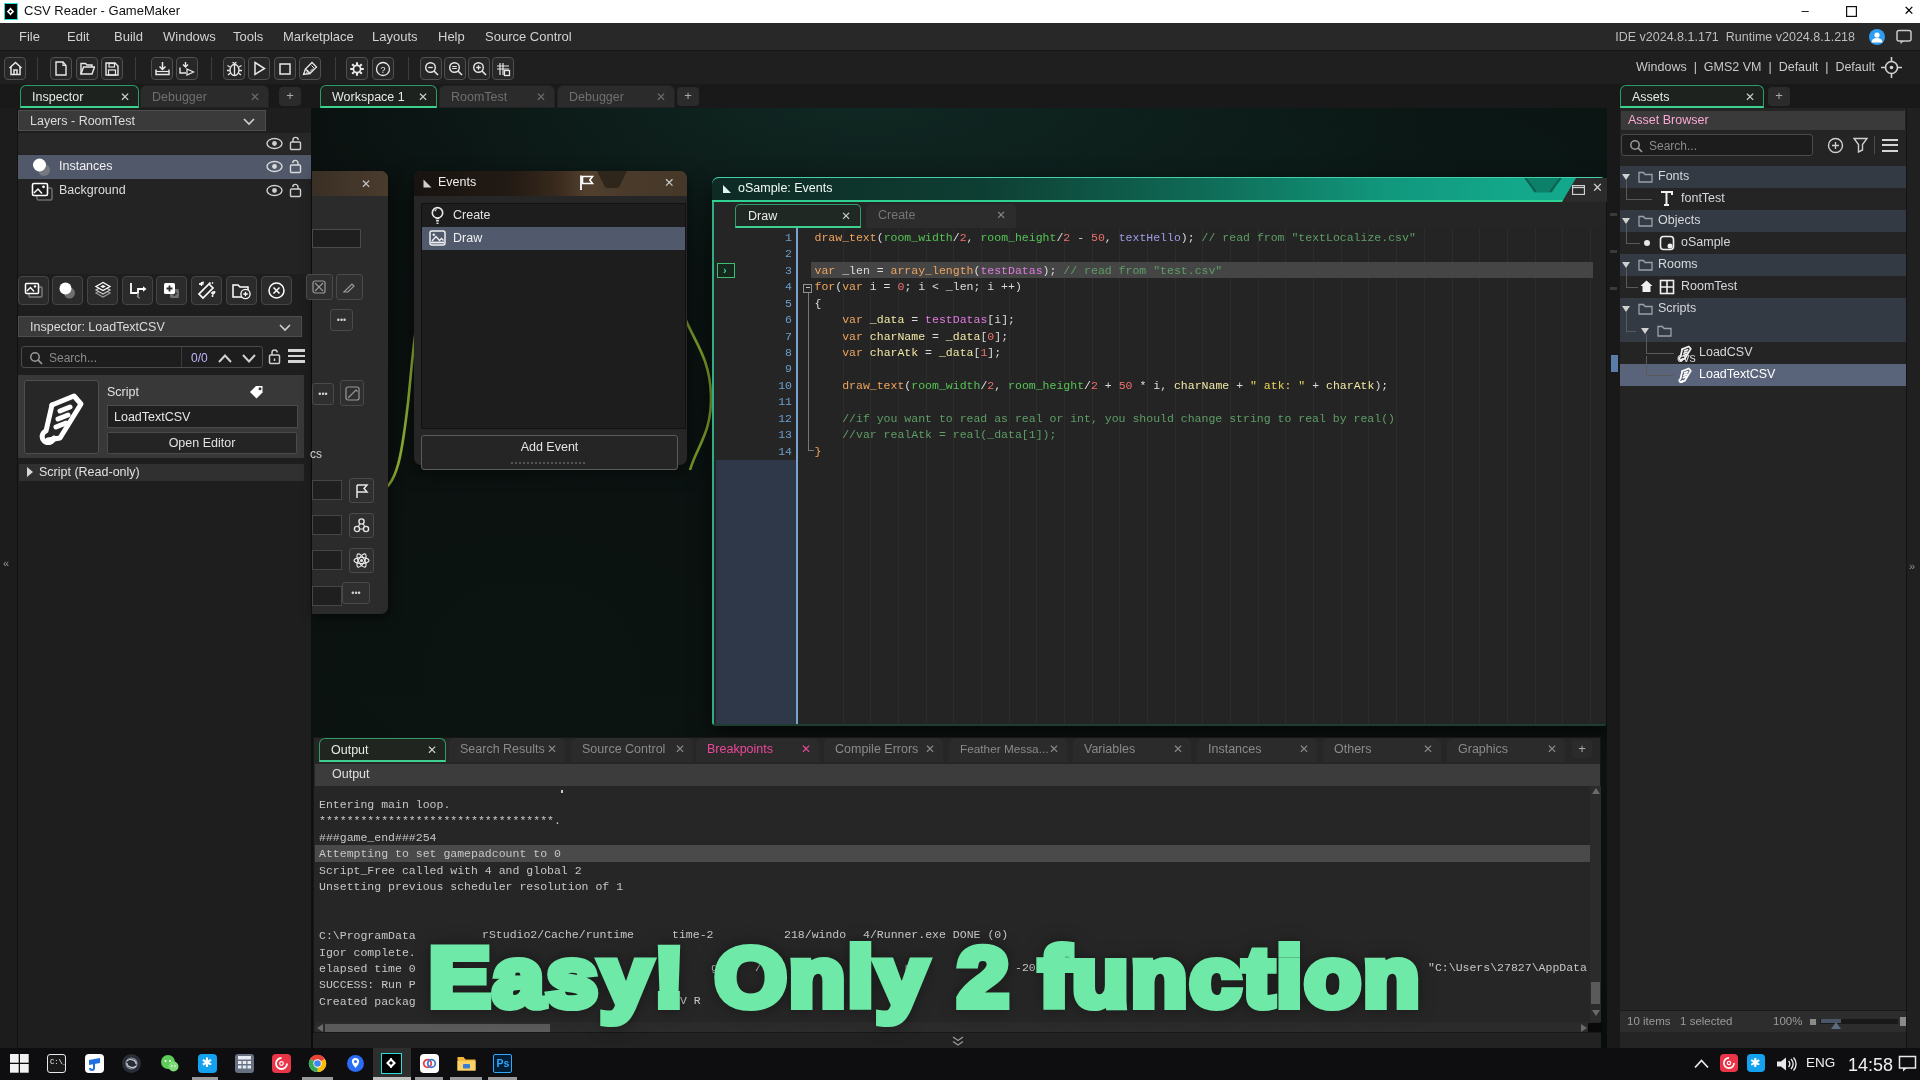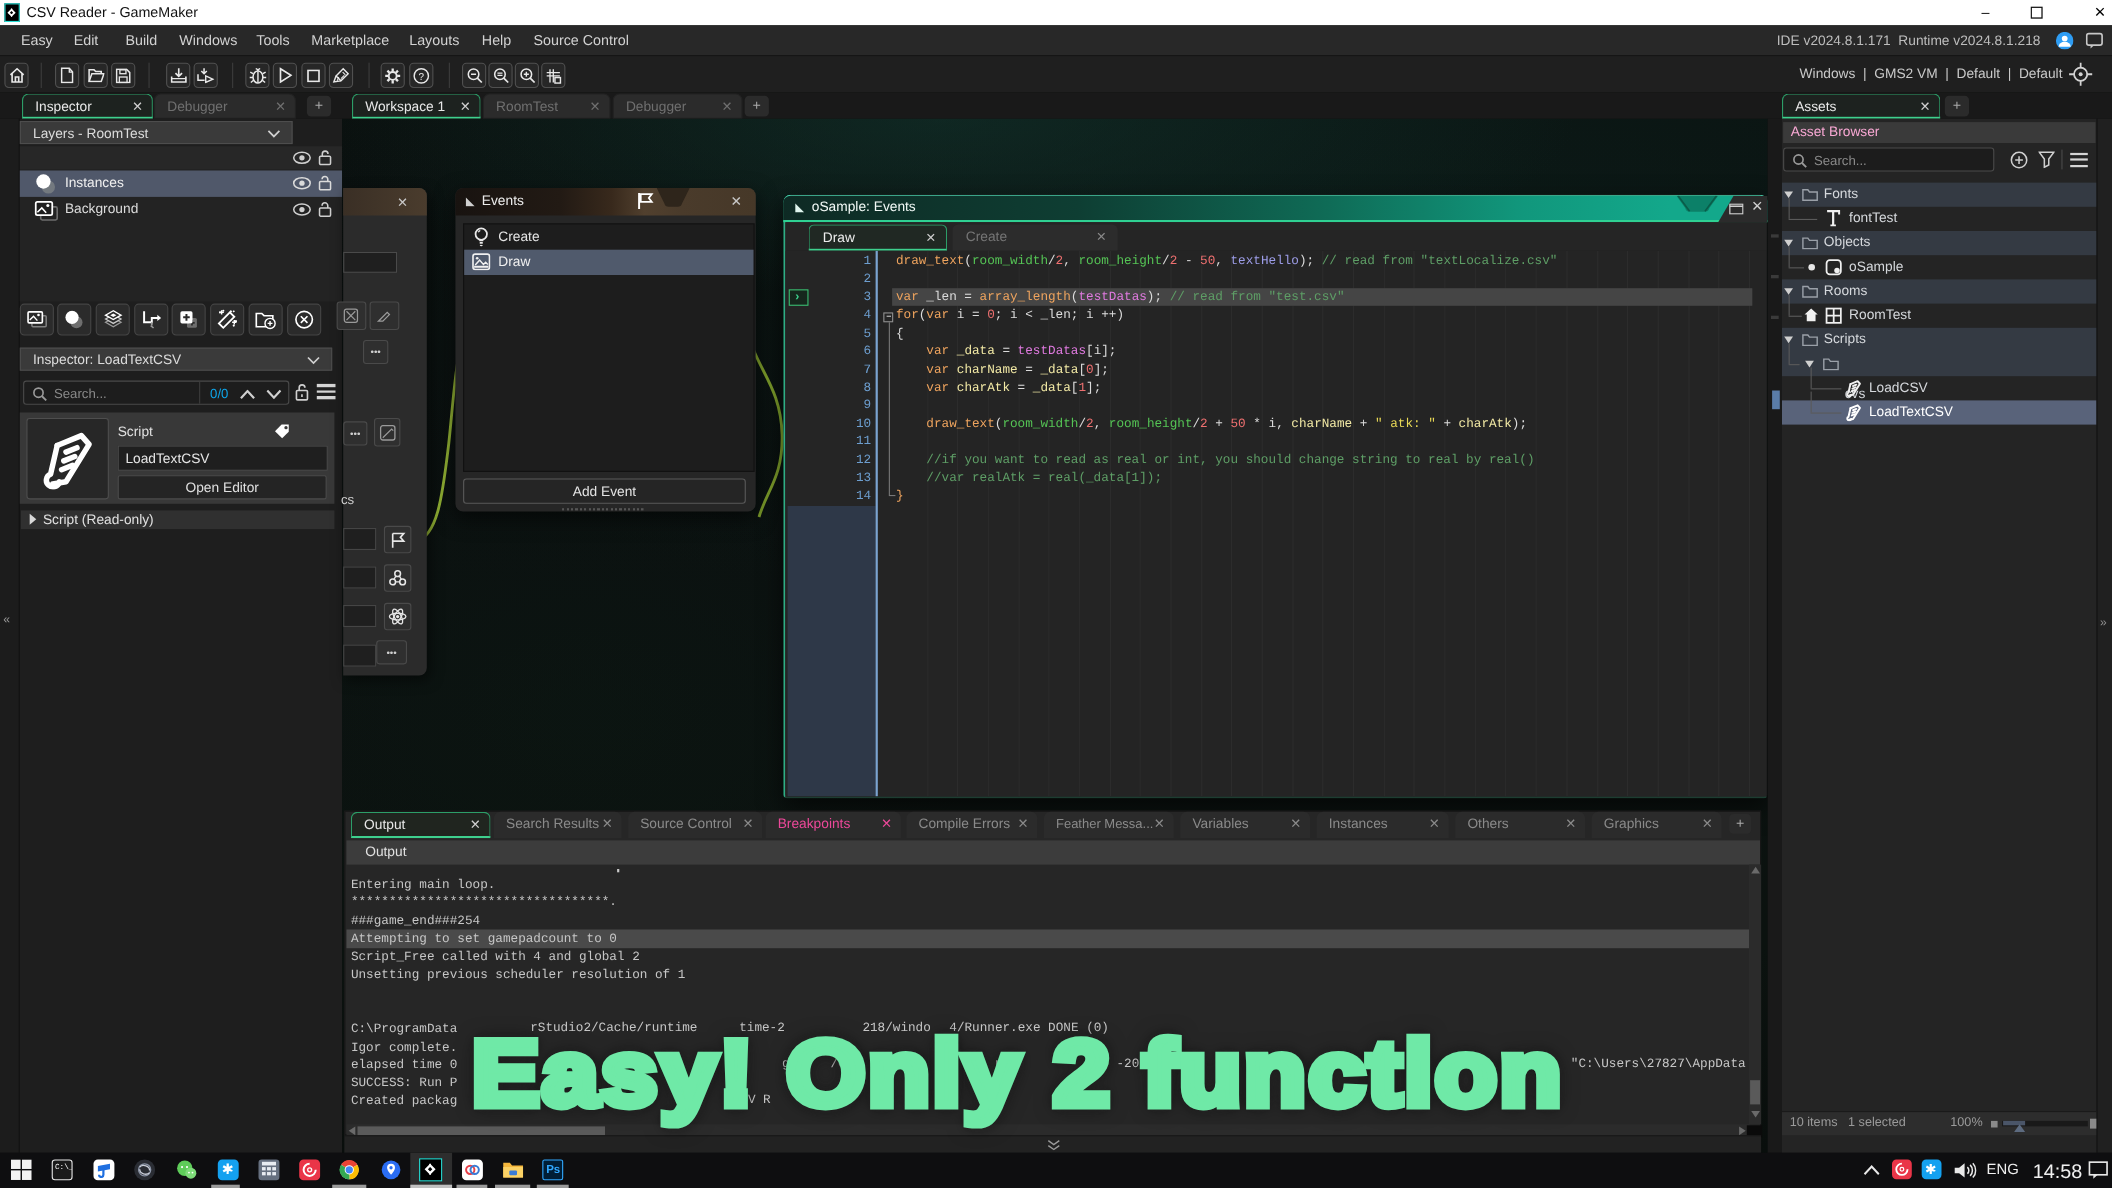--- a/index.html
+++ b/index.html
@@ -84,21 +84,21 @@
     </div>
   <div class="txt">CSV Reader - GameMaker</div>
   <div class="winbtn" style="right:100px;">–</div>
   <svg style="position:absolute;right:63px;top:6px;" width="11" height="11">
       <rect x="0.5" y="0.5" width="10" height="10" fill="none" stroke="#111" stroke-width="1.4"></rect>
     </svg>
   <div class="winbtn" style="right:-4px;">✕</div>
 </div>
 
 <div class="abs" id="menu">
-  <div class="mi" style="left:19px;">Easy</div>
+  <div class="mi" style="left:19px;">File</div>
   <div class="mi" style="left:67px;">Edit</div>
   <div class="mi" style="left:114px;">Build</div>
   <div class="mi" style="left:163px;">Windows</div>
   <div class="mi" style="left:233px;">Tools</div>
   <div class="mi" style="left:283px;">Marketplace</div>
   <div class="mi" style="left:372px;">Layouts</div>
   <div class="mi" style="left:438px;">Help</div>
   <div class="mi" style="left:485px;">Source Control</div>
   <div class="ver" style="right:65px;">IDE v2024.8.1.171&nbsp;&nbsp;Runtime v2024.8.1.218</div>
   <svg style="position:absolute;right:35px;top:6px;" width="16" height="16">
@@ -385,21 +385,21 @@
       </svg>
   </div>
 
   <div style="position:absolute;left:3px;top:238px;width:242px;height:22px;background:#1d1d1d;border:1px solid #4a4a4a;border-radius:3px;">
     <svg style="position:absolute;left:7px;top:4px;" width="14" height="14" viewBox="0 0 14 14">
         <circle cx="6" cy="6" r="4.2" fill="none" stroke="#9a9a9a" stroke-width="1.5"></circle>
         <path d="M9.2 9.2 L13 13" stroke="#9a9a9a" stroke-width="1.7"></path>
       </svg>
     <div style="position:absolute;left:27px;top:4px;font-size:12px;color:#8a8a8a;">Search...</div>
     <div style="position:absolute;left:159px;top:0px;width:1px;height:20px;background:#3c3c3c;"></div>
-    <div style="position:absolute;left:169px;top:4px;font-size:12px;color:#0ea5e9;">0/0</div>
+    <div style="position:absolute;left:169px;top:4px;font-size:12px;color:#c4b5fd;">0/0</div>
     <svg style="position:absolute;left:196px;top:7px;" width="14" height="9">
         <path d="M1 8 L7 1.5 L13 8" stroke="#d0d0d0" stroke-width="2" fill="none"></path>
       </svg>
     <svg style="position:absolute;left:220px;top:7px;" width="14" height="9">
         <path d="M1 1 L7 7.5 L13 1" stroke="#d0d0d0" stroke-width="2" fill="none"></path>
       </svg>
   </div>
   <svg style="position:absolute;left:250px;top:240px;" width="13" height="17" viewBox="0 0 13 17">
       <rect x="1.5" y="7" width="10" height="8.5" rx="1" fill="none" stroke="#cfcfcf" stroke-width="1.5"></rect>
       <path d="M4 7 V4.5 a2.6 2.6 0 0 1 5.2 0" fill="none" stroke="#cfcfcf" stroke-width="1.5"></path>
@@ -637,21 +637,21 @@
     <div style="position:absolute;left:0px;top:23px;width:263px;height:23px;background:#505a6c;">
       <svg style="position:absolute;left:7px;top:3px;" width="17" height="16" viewBox="0 0 17 16">
           <rect x="1" y="1" width="15" height="14" rx="2" fill="none" stroke="#f0f0f0" stroke-width="1.5"></rect>
           <path d="M3 11 L7 6.5 L10.5 10.5 L12.5 8.5 L14.5 10.5" fill="none" stroke="#f0f0f0" stroke-width="1.3"></path>
           <circle cx="4.8" cy="4.8" r="1.2" fill="#f0f0f0"></circle>
           <path d="M2 12.5 h13" stroke="#f0f0f0" stroke-width="1.8"></path>
         </svg>
       <div style="position:absolute;left:31px;top:4px;font-size:12.5px;color:#f0f0f0;">Draw</div>
     </div>
   </div>
-  <div style="position:absolute;left:7px;top:264px;width:257px;height:23px;background:#252525;border:1px solid #5a5a5a;border-radius:3px;">
+  <div style="position:absolute;left:7px;top:264px;width:257px;height:35px;background:#252525;border:1px solid #5a5a5a;border-radius:3px;">
     <div style="position:absolute;left:0;right:0;top:4px;text-align:center;font-size:12.5px;color:#e4e4e4;">Add Event</div>
   </div>
   <div style="position:absolute;left:97px;top:291px;width:74px;height:2px;background:repeating-linear-gradient(90deg,#555 0 2px,transparent 2px 4px);"></div>
 </div>
 
 <div class="abs" id="output">
   <div class="otab" style="left:5px;width:127px;background:#20251f;border:1px solid #2c9e68;border-bottom:2px solid #3ed08e;color:#e8e8e8;">
       <div class="lbl">Output</div>
       <div class="x" style="color:#cfcfcf;">✕</div>
     </div>

